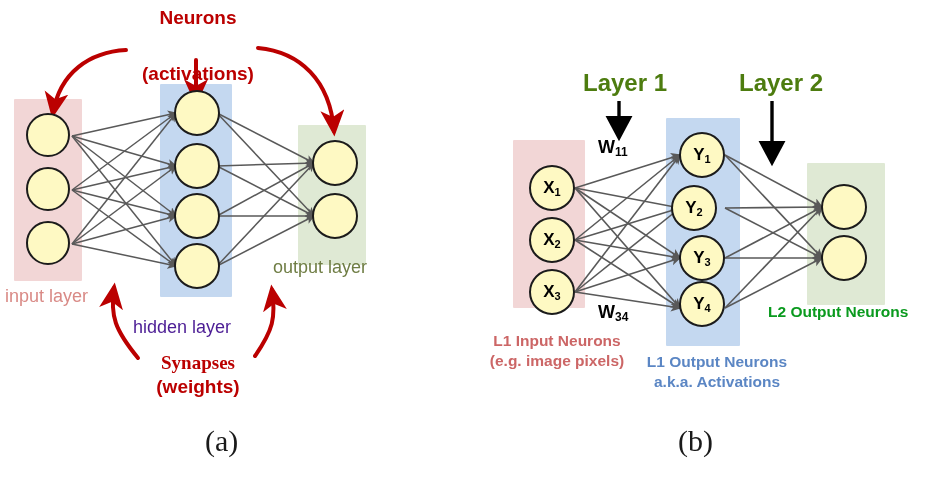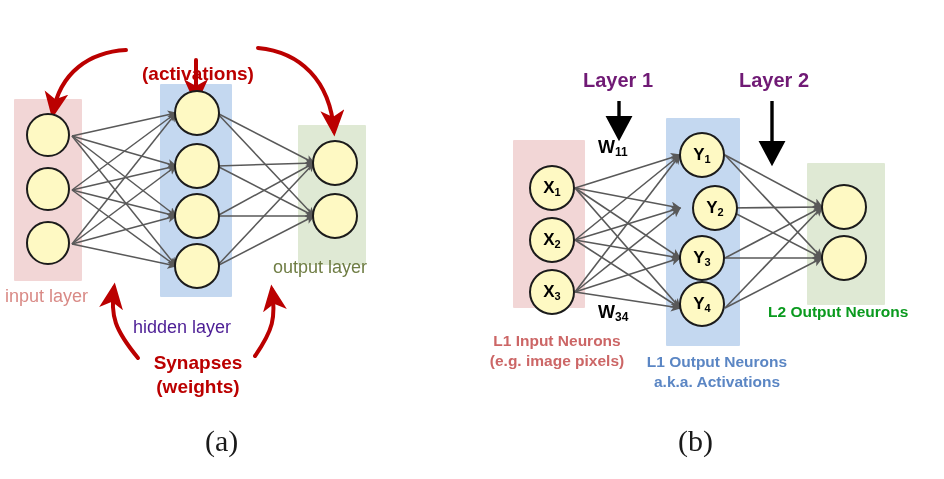--- a/index.html
+++ b/index.html
@@ -26,21 +26,21 @@
   .neuron .nlabel sub{font-size:11px;vertical-align:-3px;font-weight:bold;}
 
   .lab{position:absolute;white-space:nowrap;line-height:1.05;}
 
   .lab-input{color:#d98a86;font-size:18px;}
   .lab-hidden{color:#4c1d95;font-size:18px;}
   .lab-output{color:#6f7d44;font-size:18px;}
 
   .ann{color:#bb0000;font-weight:bold;font-size:19px;text-align:center;}
 
-  .blk{color:#701a75;font-weight:bold;font-size:20px;}
+  .blk{color:#4d7c0f;font-weight:bold;font-size:24px;}
   .wlab{color:#000;font-weight:bold;font-size:18px;}
   .wlab sub{font-size:12px;vertical-align:-3px;}
 
   .lab-b-input{color:#cc6666;font-weight:bold;font-size:15.5px;text-align:center;}
   .lab-b-hidden{color:#5b86c4;font-weight:bold;font-size:15.5px;text-align:center;}
   .lab-b-output{color:#0a9a1e;font-weight:bold;font-size:15.5px;}
 
   .caption{position:absolute;font-family:"Liberation Serif",serif;
            font-size:30px;color:#1a1a1a;}
 </style>
@@ -103,23 +103,24 @@
     <div class="neuron" style="left:26px;  top:221px; width:44px; height:44px;"></div>
 
     <div class="neuron" style="left:174px; top:90px;  width:46px; height:46px;"></div>
     <div class="neuron" style="left:174px; top:143px; width:46px; height:46px;"></div>
     <div class="neuron" style="left:174px; top:193px; width:46px; height:46px;"></div>
     <div class="neuron" style="left:174px; top:243px; width:46px; height:46px;"></div>
 
     <div class="neuron" style="left:312px; top:140px; width:46px; height:46px;"></div>
     <div class="neuron" style="left:312px; top:193px; width:46px; height:46px;"></div>
 
+    <div class="lab ann" style="left:118px; top:8px;  width:160px;">Neurons</div>
     <div class="lab ann" style="left:108px; top:32px; width:180px;margin-top:32px;">(activations)</div>
 
-    <div class="lab ann" style="left:118px; top:353px; width:160px;">Synapses</div>
+    <div class="lab ann" style="left:118px; top:353px; width:160px;font-family:Liberation Serif, serif;">Synapses</div>
     <div class="lab ann" style="left:118px; top:377px; width:160px;">(weights)</div>
 
     <div class="lab lab-input" style="left:5px;   top:287px;">input layer</div>
     <div class="lab lab-hidden" style="left:133px; top:318px;">hidden layer</div>
     <div class="lab lab-output" style="left:273px; top:258px;">output layer</div>
 
     <div class="caption" style="left:205px; top:424px;">(a)</div>
   </div>
 
   <div class="panel" id="panel-b">
@@ -174,21 +175,21 @@
     <div class="neuron" style="left:57px; top:217px; width:46px; height:46px;">
       <span class="nlabel">X<sub>2</sub></span>
     </div>
     <div class="neuron" style="left:57px; top:269px; width:46px; height:46px;">
       <span class="nlabel">X<sub>3</sub></span>
     </div>
 
     <div class="neuron" style="left:207px; top:132px; width:46px; height:46px;">
       <span class="nlabel">Y<sub>1</sub></span>
     </div>
-    <div class="neuron" style="left:220px; top:185px; width:46px; height:46px;">
+    <div class="neuron" style="left:199px; top:185px; width:46px; height:46px;">
       <span class="nlabel">Y<sub>2</sub></span>
     </div>
     <div class="neuron" style="left:207px; top:235px; width:46px; height:46px;">
       <span class="nlabel">Y<sub>3</sub></span>
     </div>
     <div class="neuron" style="left:207px; top:281px; width:46px; height:46px;">
       <span class="nlabel">Y<sub>4</sub></span>
     </div>
 
     <div class="neuron" style="left:349px; top:184px; width:46px; height:46px;"></div>

